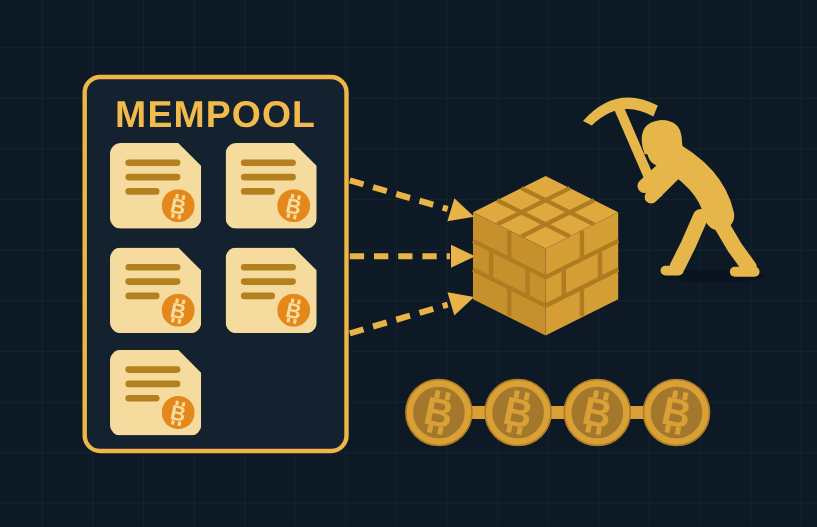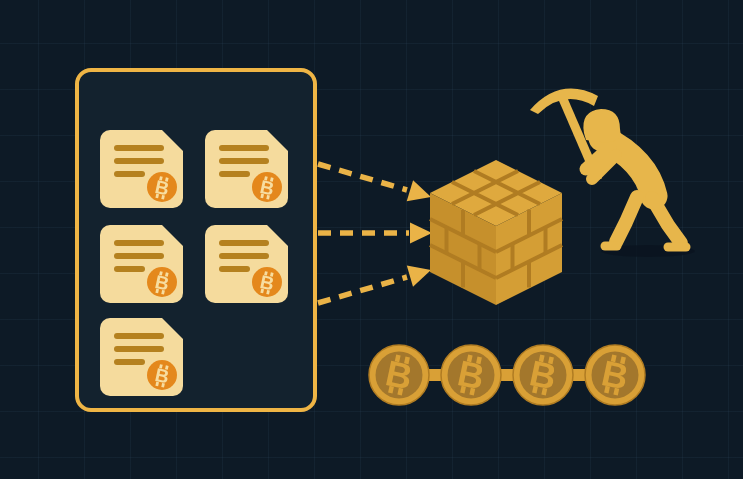--- a/index.html
+++ b/index.html
@@ -32,20 +32,21 @@
   .badge{position:absolute;right:6px;bottom:6px;width:30px;height:30px;}
   .overlay{position:absolute;left:0;top:0;width:743px;height:479px;}
   svg text{font-family:"Liberation Sans", sans-serif;}
 </style>
 </head>
 <body>
 
 <div class="stage">
 
   <div class="panel">
+    <div class="panel-title">MEMPOOL</div>
 
     <div class="doc" style="left:21px;top:58px;">
       <div class="l l1"></div>
       <div class="l l2"></div>
       <div class="l l3"></div>
       <svg class="badge" viewBox="0 0 30 30">
         <circle cx="15" cy="15" r="15" fill="#e4881c"></circle>
         <g transform="translate(15,15.8) rotate(12)" fill="#f7dda0">
           <text y="6.5" font-size="19" font-weight="bold" text-anchor="middle">B</text>
           <rect x="-4.4" y="-11" width="2.8" height="4"></rect>

